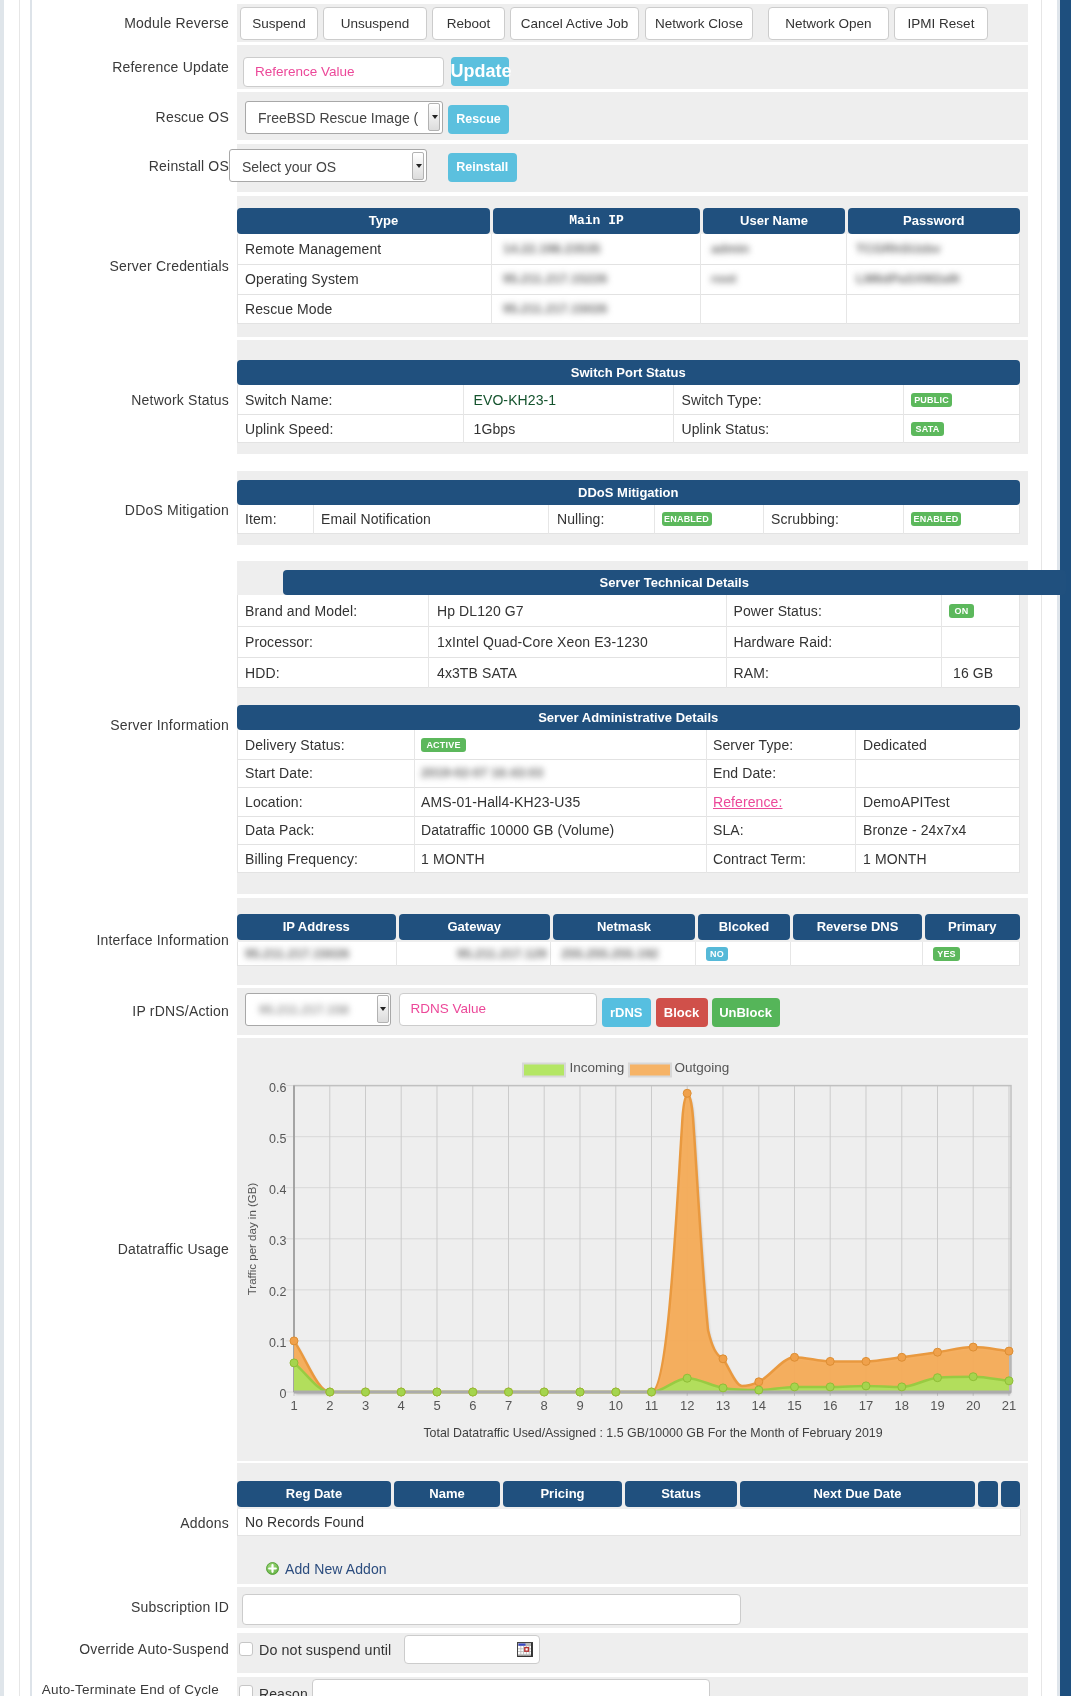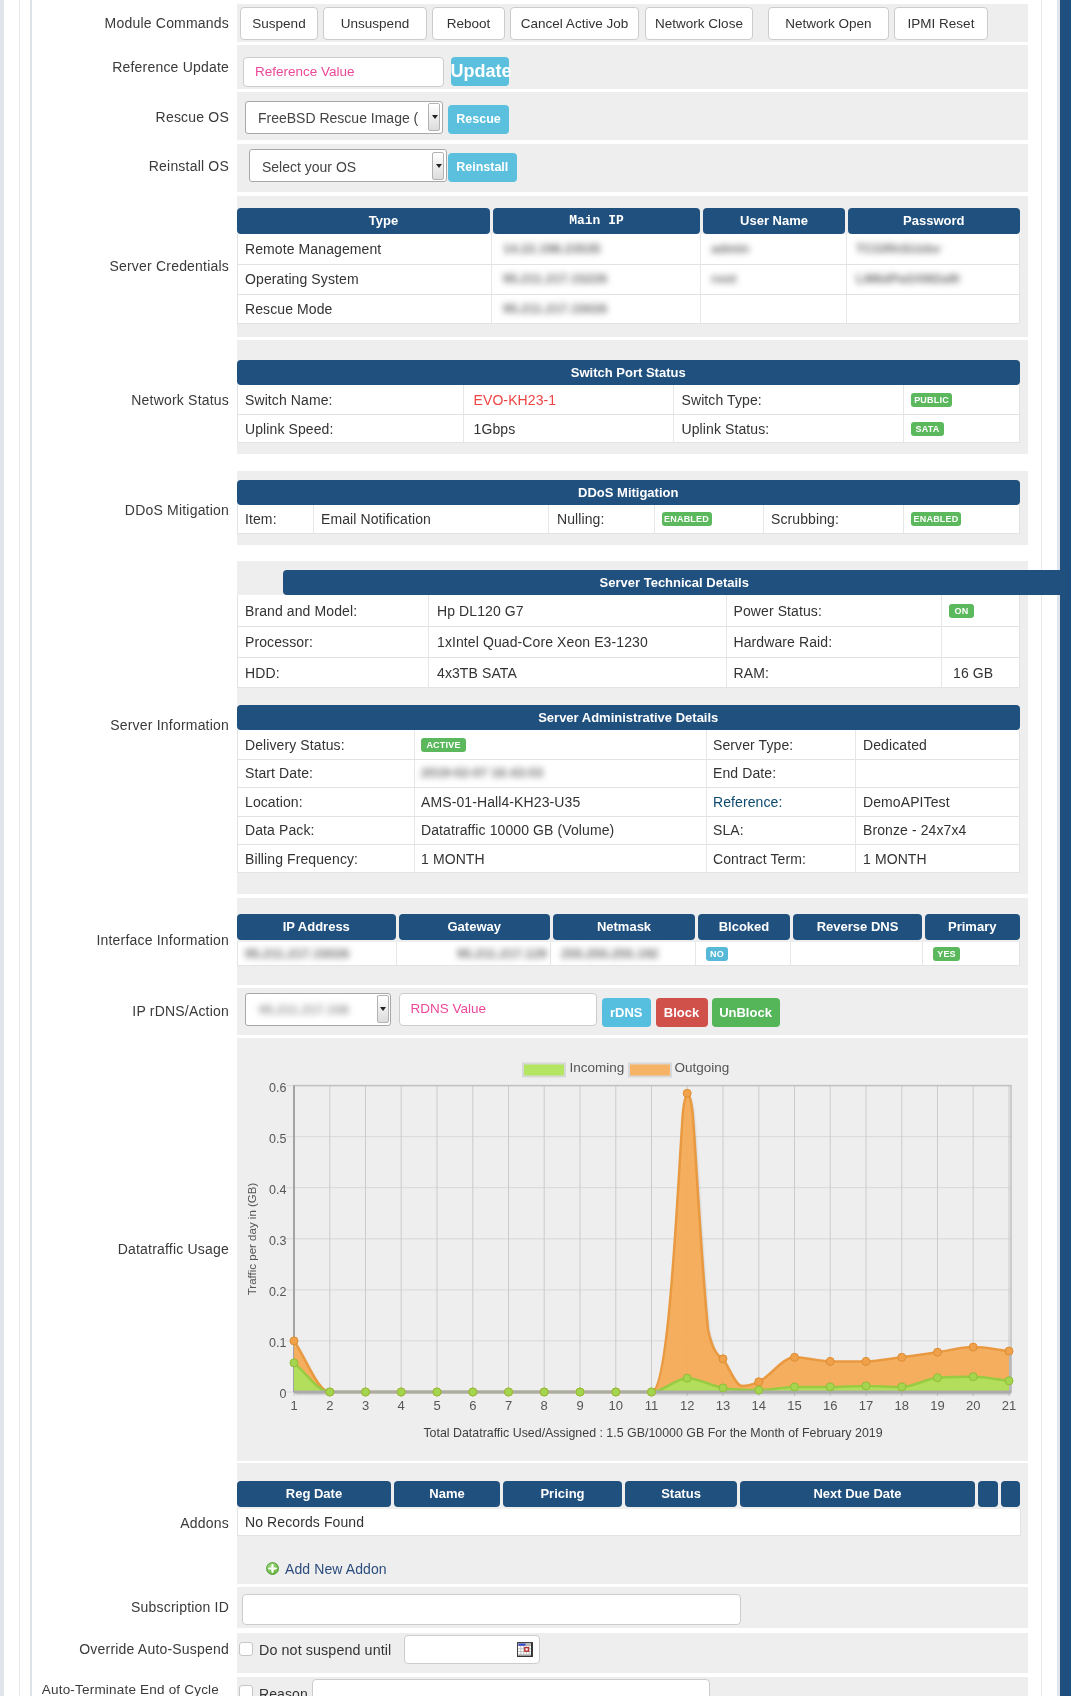--- a/index.html
+++ b/index.html
@@ -40,21 +40,21 @@
 <div class="row" style="top:340px;height:113.5px;"></div>
 <div class="row" style="top:470.5px;height:74.0px;"></div>
 <div class="row" style="top:560.5px;height:333.5px;"></div>
 <div class="row" style="top:897.5px;height:87.5px;"></div>
 <div class="row" style="top:988px;height:47px;"></div>
 <div class="row" style="top:1038px;height:422.5px;"></div>
 <div class="row" style="top:1462.5px;height:121.0px;"></div>
 <div class="row" style="top:1587px;height:41px;"></div>
 <div class="row" style="top:1632.5px;height:40.5px;"></div>
 <div class="row" style="top:1677px;height:19px;"></div>
-<div class="lbl" style="top:13.5px;line-height:18px;">Module Commands</div>
+<div class="lbl" style="top:13.5px;line-height:18px;">Module Reverse</div>
 <div class="lbl" style="top:57.5px;line-height:18px;">Reference Update</div>
 <div class="lbl" style="top:107.5px;line-height:18px;">Rescue OS</div>
 <div class="lbl" style="top:156.5px;line-height:18px;padding-left:30px;">Reinstall OS</div>
 <div class="lbl" style="top:256.5px;line-height:18px;">Server Credentials</div>
 <div class="lbl" style="top:391px;line-height:18px;">Network Status</div>
 <div class="lbl" style="top:501px;line-height:18px;">DDoS Mitigation</div>
 <div class="lbl" style="top:715.5px;line-height:18px;">Server Information</div>
 <div class="lbl" style="top:931px;line-height:18px;">Interface Information</div>
 <div class="lbl" style="top:1001.5px;line-height:18px;">IP rDNS/Action</div>
 <div class="lbl" style="top:1239.5px;line-height:18px;">Datatraffic Usage</div>
@@ -71,21 +71,21 @@
 <div class="btn wbtn" style="left:894px;top:6.5px;width:94px;height:33.5px;line-height:31.5px;">IPMI Reset</div>
 <div class="inp" style="left:243px;top:56.5px;width:201px;height:30.5px;">
     <span class="ph" style="position:absolute;left:11px;top:6px;">Reference Value</span>
   </div>
 <div class="btn cbtn" style="left:450.5px;top:57px;width:58.5px;height:29px;line-height:29px;background:#5bc0de;font-size:18px;">Update</div>
 <div class="sel" style="left:245px;top:100.5px;width:197.5px;height:33px;">
 <span style="position:absolute;left:12px;top:8.5px;font-size:14px;color:#444;white-space:nowrap;">FreeBSD Rescue Image (</span>
 <div class="selarrow"></div>
   </div>
 <div class="btn cbtn" style="left:448px;top:104.5px;width:61px;height:29px;line-height:29px;background:#5bc0de;font-size:12.5px;">Rescue</div>
-<div class="sel" style="left:249px;top:149px;width:197.5px;height:33px;">
+<div class="sel" style="left:229px;top:149px;width:197.5px;height:33px;">
 <span style="position:absolute;left:12px;top:8.5px;font-size:14px;color:#444;white-space:nowrap;">Select your OS</span>
 <div class="selarrow"></div>
   </div>
 <div class="btn cbtn" style="left:448px;top:153px;width:68.5px;height:29px;line-height:29px;background:#5bc0de;font-size:12.5px;">Reinstall</div>
 <div class="hcell" style="left:237px;top:207.5px;width:253px;height:26px;line-height:26px;padding-left:40px;">Type</div>
 <div class="hcell" style="left:493px;top:207.5px;width:207px;height:26px;line-height:26px;font-family:Liberation Mono, monospace;">Main IP</div>
 <div class="hcell" style="left:703px;top:207.5px;width:142px;height:26px;line-height:26px;">User Name</div>
 <div class="hcell" style="left:848px;top:207.5px;width:171.5px;height:26px;line-height:26px;">Password</div>
 <div class="tbody" style="left:237px;top:233.5px;width:782.5px;height:90px;border:1px solid #e3e3e3;border-top:0;"></div>
 <div class="hline" style="left:237px;top:263.5px;width:782.5px;"></div>
@@ -103,21 +103,21 @@
 <div class="blur" style="left:711px;top:270.5px;width:31px;font-size:13px;">root</div>
 <div class="blur" style="left:856px;top:270.5px;width:103px;font-size:13px;">LM6dPaSXM2a9t</div>
 <div class="blur" style="left:503px;top:300.5px;width:115px;font-size:13px;">95.211.217.15026</div>
 <div class="hcell" style="left:237px;top:360px;width:782.5px;height:25px;line-height:25px;">Switch Port Status</div>
 <div class="tbody" style="left:237px;top:385px;width:782.5px;height:58px;border:1px solid #e3e3e3;border-top:0;"></div>
 <div class="hline" style="left:237px;top:413.5px;width:782.5px;"></div>
 <div class="vline" style="left:463px;top:385px;height:58px;"></div>
 <div class="vline" style="left:672.5px;top:385px;height:58px;"></div>
 <div class="vline" style="left:903px;top:385px;height:58px;"></div>
 <div class="ctext" style="left:245px;top:390.5px;line-height:18px;font-size:14px;color:#333;">Switch Name:</div>
-<div class="ctext" style="left:473.5px;top:390.5px;line-height:18px;font-size:14px;color:#ef4444;">EVO-KH23-1</div>
+<div class="ctext" style="left:473.5px;top:390.5px;line-height:18px;font-size:14px;color:#14532d;">EVO-KH23-1</div>
 <div class="ctext" style="left:681.5px;top:390.5px;line-height:18px;font-size:14px;color:#333;">Switch Type:</div>
 <div class="badge bgreen" style="left:911px;top:392.5px;width:41px;height:14px;line-height:14px;">PUBLIC</div>
 <div class="ctext" style="left:245px;top:419.5px;line-height:18px;font-size:14px;color:#333;">Uplink Speed:</div>
 <div class="ctext" style="left:473.5px;top:419.5px;line-height:18px;font-size:14px;color:#333;">1Gbps</div>
 <div class="ctext" style="left:681.5px;top:419.5px;line-height:18px;font-size:14px;color:#333;">Uplink Status:</div>
 <div class="badge bgreen" style="left:911px;top:421.5px;width:33px;height:14px;line-height:14px;">SATA</div>
 <div class="hcell" style="left:237px;top:480px;width:782.5px;height:25px;line-height:25px;">DDoS Mitigation</div>
 <div class="tbody" style="left:237px;top:505px;width:782.5px;height:28.5px;border:1px solid #e3e3e3;border-top:0;"></div>
 <div class="vline" style="left:313px;top:505px;height:28.5px;"></div>
 <div class="vline" style="left:548px;top:505px;height:28.5px;"></div>
@@ -159,21 +159,21 @@
 <div class="vline" style="left:855px;top:730px;height:142.5px;"></div>
 <div class="ctext" style="left:245px;top:735.5px;line-height:18px;font-size:14px;color:#333;">Delivery Status:</div>
 <div class="badge bgreen" style="left:421px;top:737.5px;width:45px;height:14px;line-height:14px;">ACTIVE</div>
 <div class="ctext" style="left:713px;top:735.5px;line-height:18px;font-size:14px;color:#333;">Server Type:</div>
 <div class="ctext" style="left:863px;top:735.5px;line-height:18px;font-size:14px;color:#333;">Dedicated</div>
 <div class="ctext" style="left:245px;top:764px;line-height:18px;font-size:14px;color:#333;">Start Date:</div>
 <div class="blur" style="left:421px;top:765px;width:143px;font-size:13px;">2019-02-07 16:43:03</div>
 <div class="ctext" style="left:713px;top:764px;line-height:18px;font-size:14px;color:#333;">End Date:</div>
 <div class="ctext" style="left:245px;top:792.5px;line-height:18px;font-size:14px;color:#333;">Location:</div>
 <div class="ctext" style="left:421px;top:792.5px;line-height:18px;font-size:14px;color:#333;">AMS-01-Hall4-KH23-U35</div>
-<div class="ctext" style="left:713px;top:792.5px;line-height:18px;font-size:14px;color:#0c4a6e;">Reference:</div>
+<div class="ctext" style="left:713px;top:792.5px;line-height:18px;font-size:14px;color:#ec4899;text-decoration:underline;">Reference:</div>
 <div class="ctext" style="left:863px;top:792.5px;line-height:18px;font-size:14px;color:#333;">DemoAPITest</div>
 <div class="ctext" style="left:245px;top:821px;line-height:18px;font-size:14px;color:#333;">Data Pack:</div>
 <div class="ctext" style="left:421px;top:821px;line-height:18px;font-size:14px;color:#333;">Datatraffic 10000 GB (Volume)</div>
 <div class="ctext" style="left:713px;top:821px;line-height:18px;font-size:14px;color:#333;">SLA:</div>
 <div class="ctext" style="left:863px;top:821px;line-height:18px;font-size:14px;color:#333;">Bronze - 24x7x4</div>
 <div class="ctext" style="left:245px;top:849.5px;line-height:18px;font-size:14px;color:#333;">Billing Frequency:</div>
 <div class="ctext" style="left:421px;top:849.5px;line-height:18px;font-size:14px;color:#333;">1 MONTH</div>
 <div class="ctext" style="left:713px;top:849.5px;line-height:18px;font-size:14px;color:#333;">Contract Term:</div>
 <div class="ctext" style="left:863px;top:849.5px;line-height:18px;font-size:14px;color:#333;">1 MONTH</div>
 <div class="hcell" style="left:237px;top:914px;width:158.5px;height:26px;line-height:26px;">IP Address</div>

